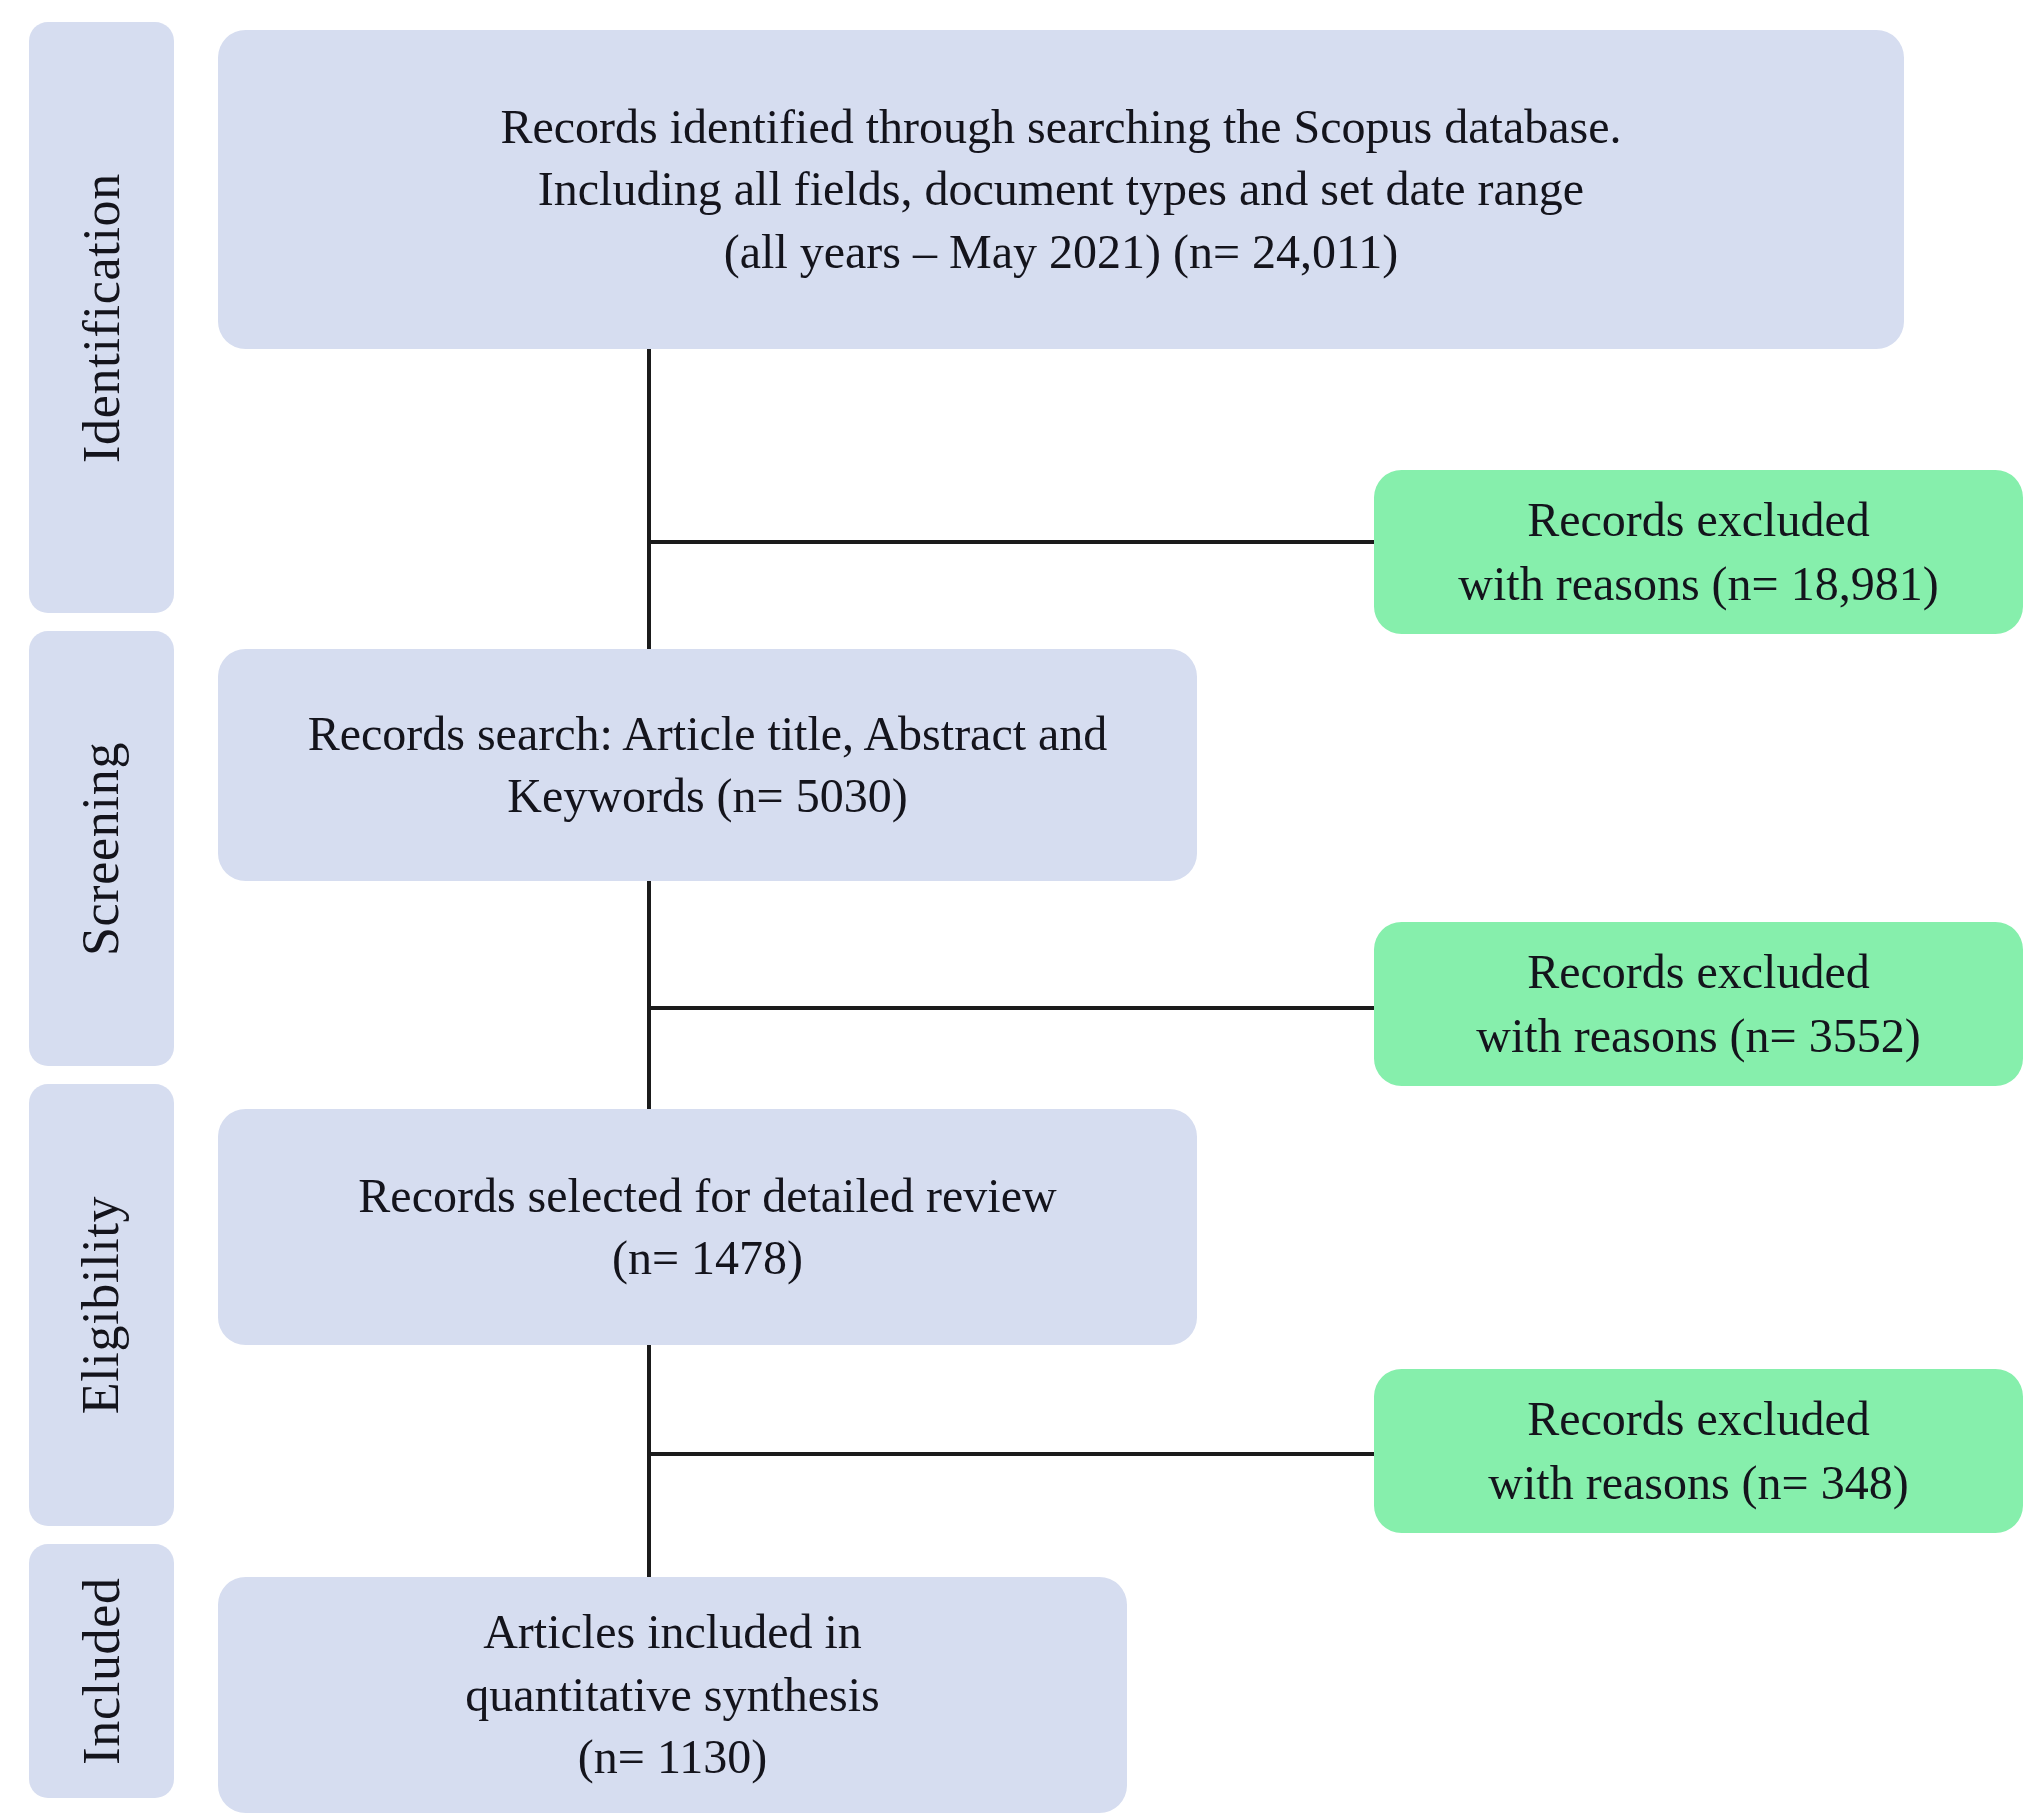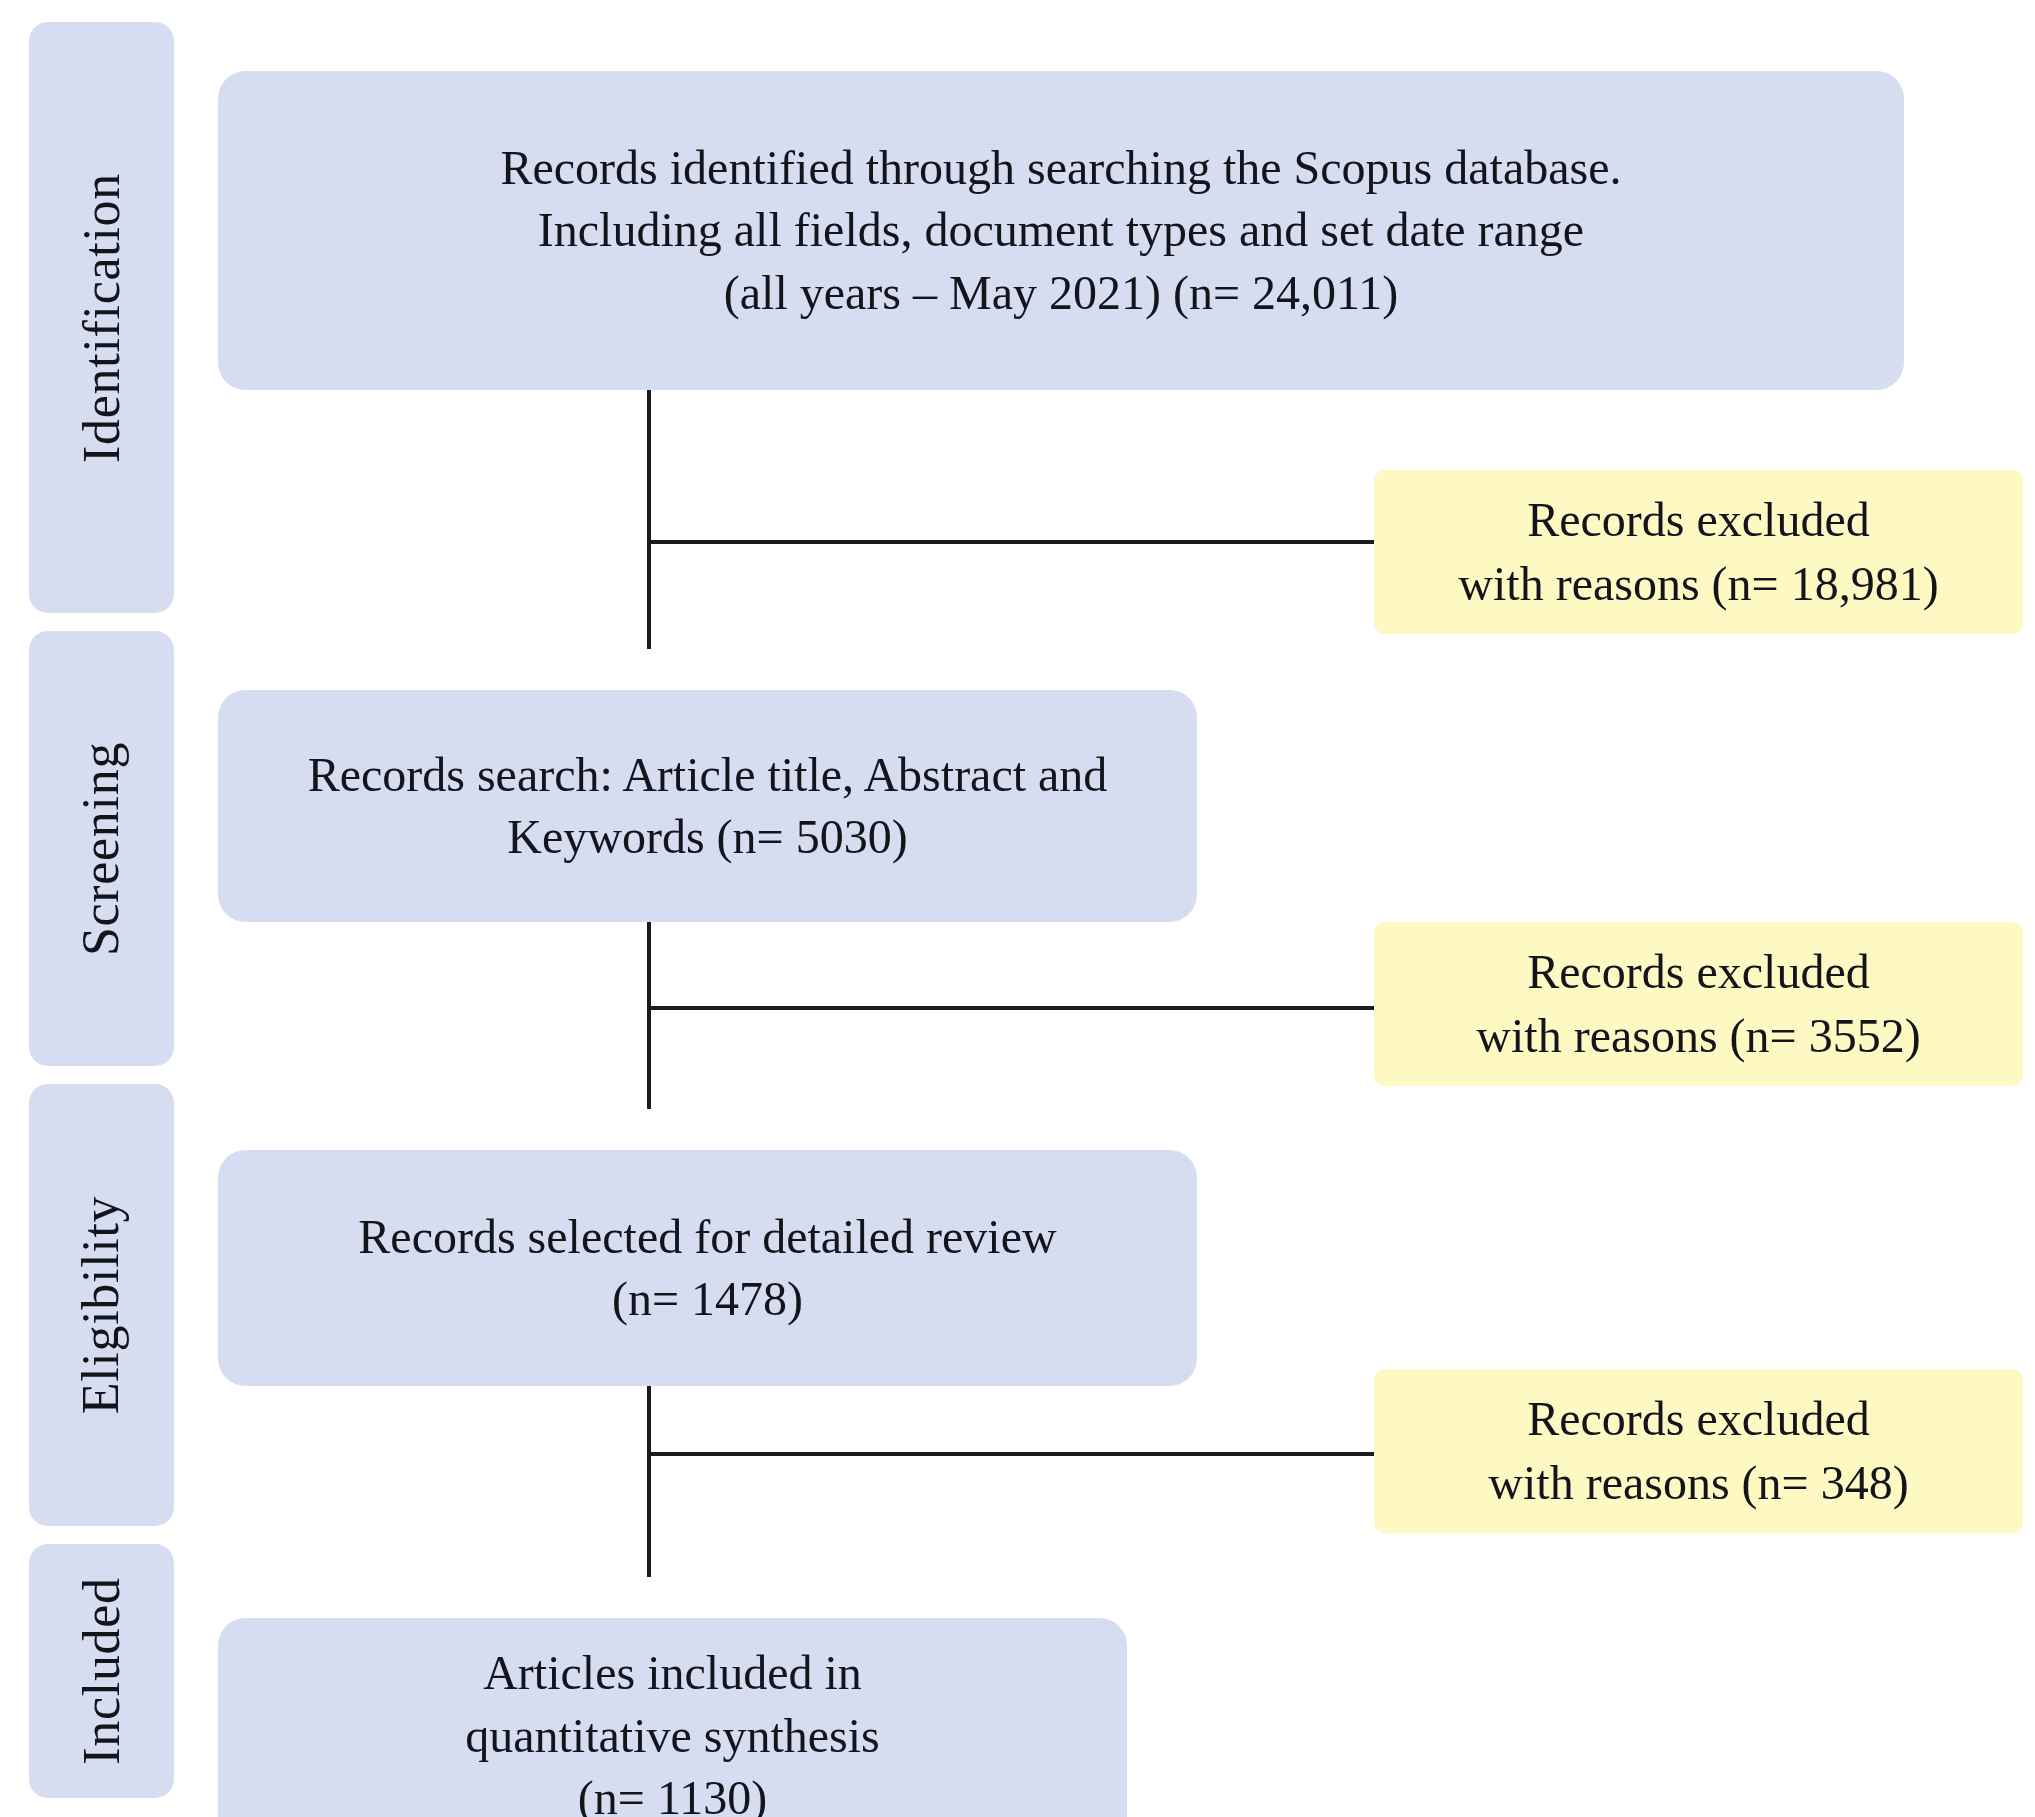--- a/index.html
+++ b/index.html
@@ -46,25 +46,23 @@
     border-radius: 27.6px;
     display: flex;
     align-items: center;
     justify-content: center;
     text-align: center;
     box-sizing: border-box;
     padding: 13px 25px;
   }
   .node.primary {
     background: #d6ddf0;
-    margin-top: 41px;
   }
   .node.excluded {
-    background: #fef9c3;
-    border-radius: 11px;
+    background: #86efac;
   }
   .node-text {
     font-size: 48px;
     line-height: 1.30;
     color: #14141c;
     white-space: pre-line;
   }
   .node.excluded .node-text {
     font-size: 48px;
     line-height: 1.34;

